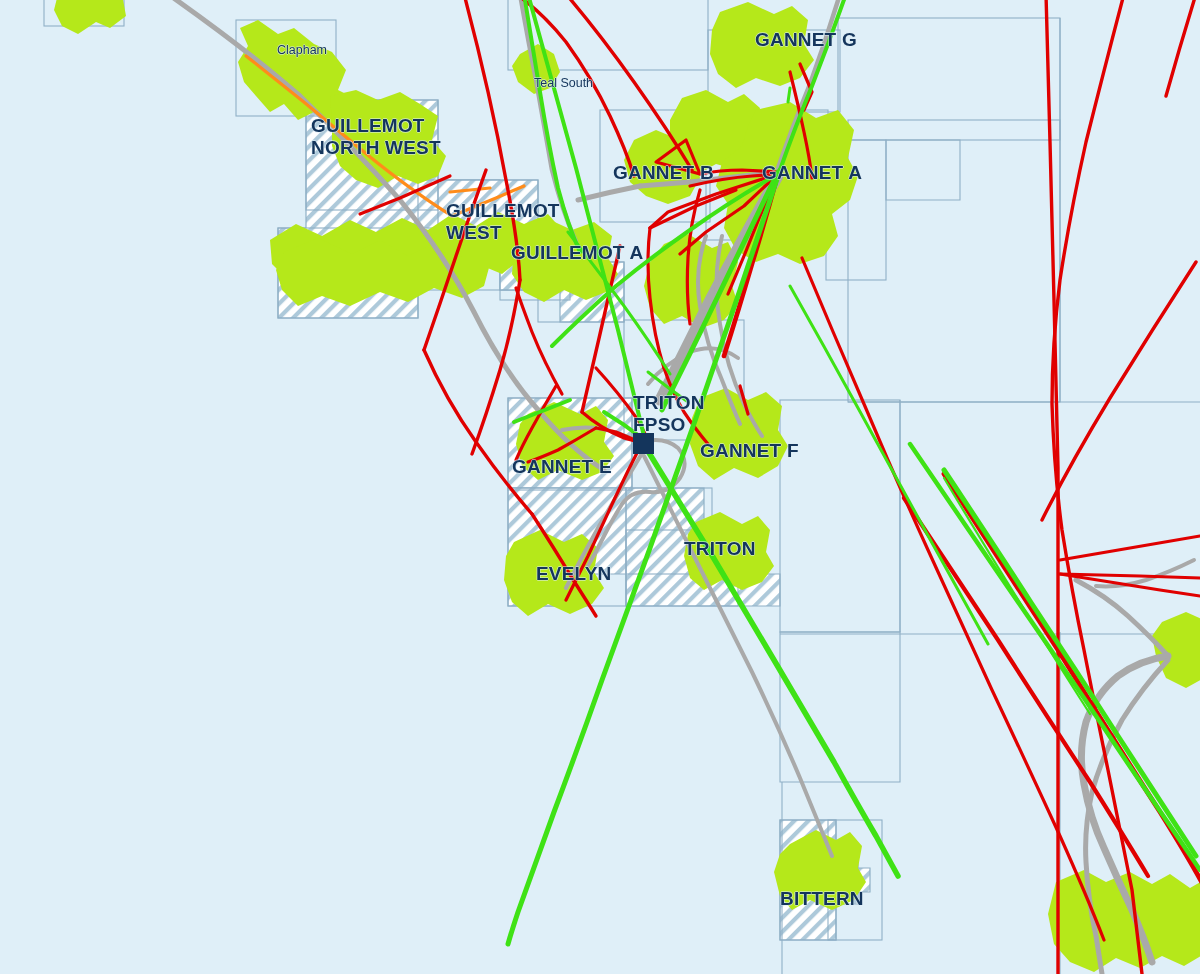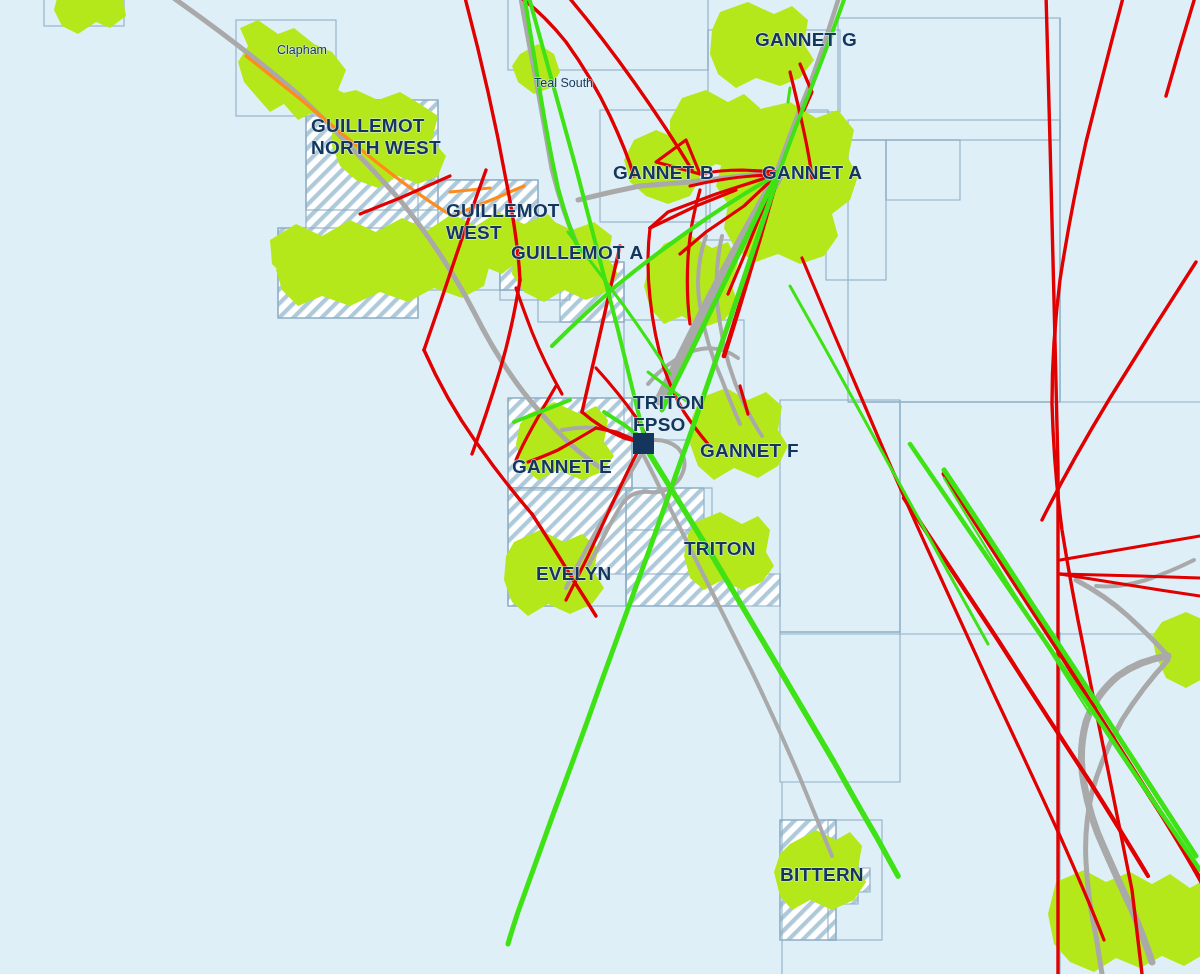--- a/index.html
+++ b/index.html
@@ -229,16 +229,16 @@
     <div class="map-label" style="left:762px; top:162px;">GANNET A</div>
     <div class="map-label" style="left:446px; top:200px;">GUILLEMOT
 WEST</div>
     <div class="map-label" style="left:511px; top:242px;text-align:right;">GUILLEMOT A</div>
     <div class="map-label" style="left:633px; top:392px;">TRITON
 FPSO</div>
     <div class="map-label" style="left:700px; top:440px;">GANNET F</div>
     <div class="map-label" style="left:512px; top:456px;">GANNET E</div>
     <div class="map-label" style="left:684px; top:538px;">TRITON</div>
     <div class="map-label" style="left:536px; top:563px;">EVELYN</div>
-    <div class="map-label" style="left:780px; top:864px;text-align:right;">BITTERN</div>
+    <div class="map-label" style="left:780px; top:888px;text-align:right;">BITTERN</div>
   </div>
 
 </div>
 
 </body></html>

